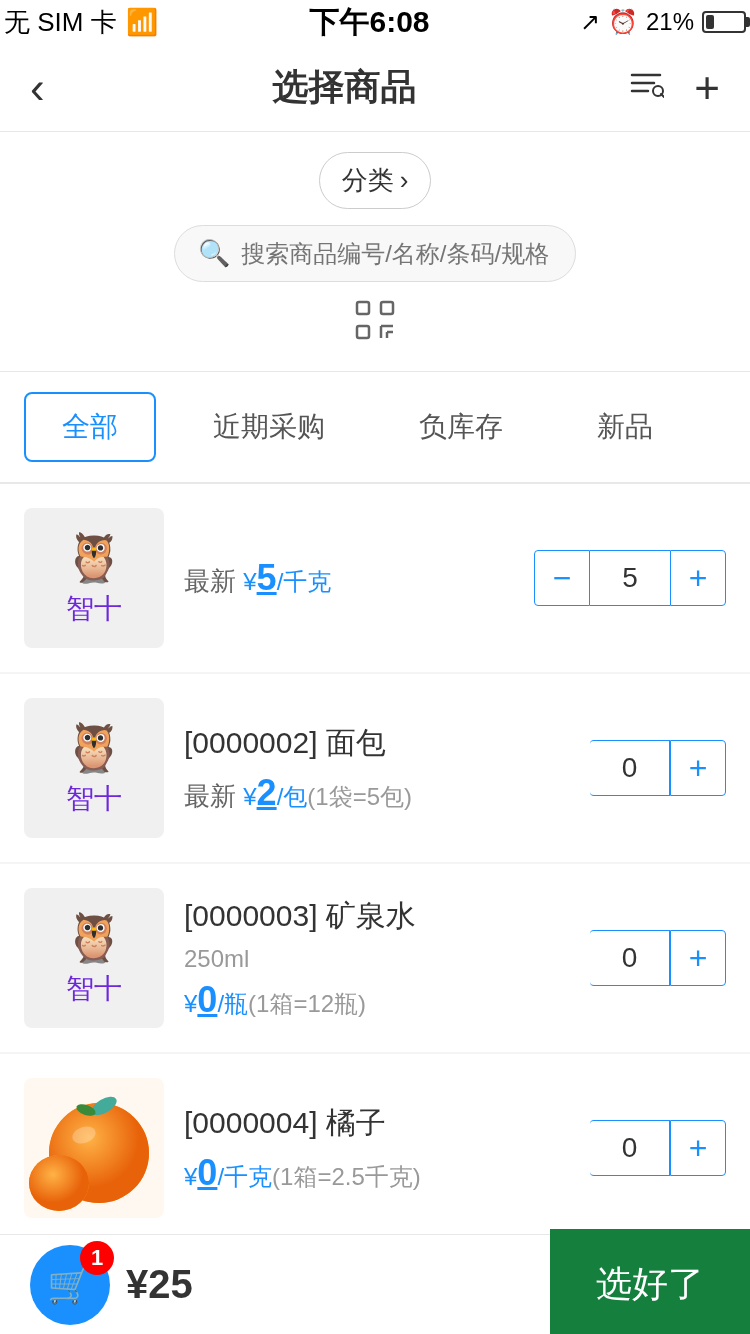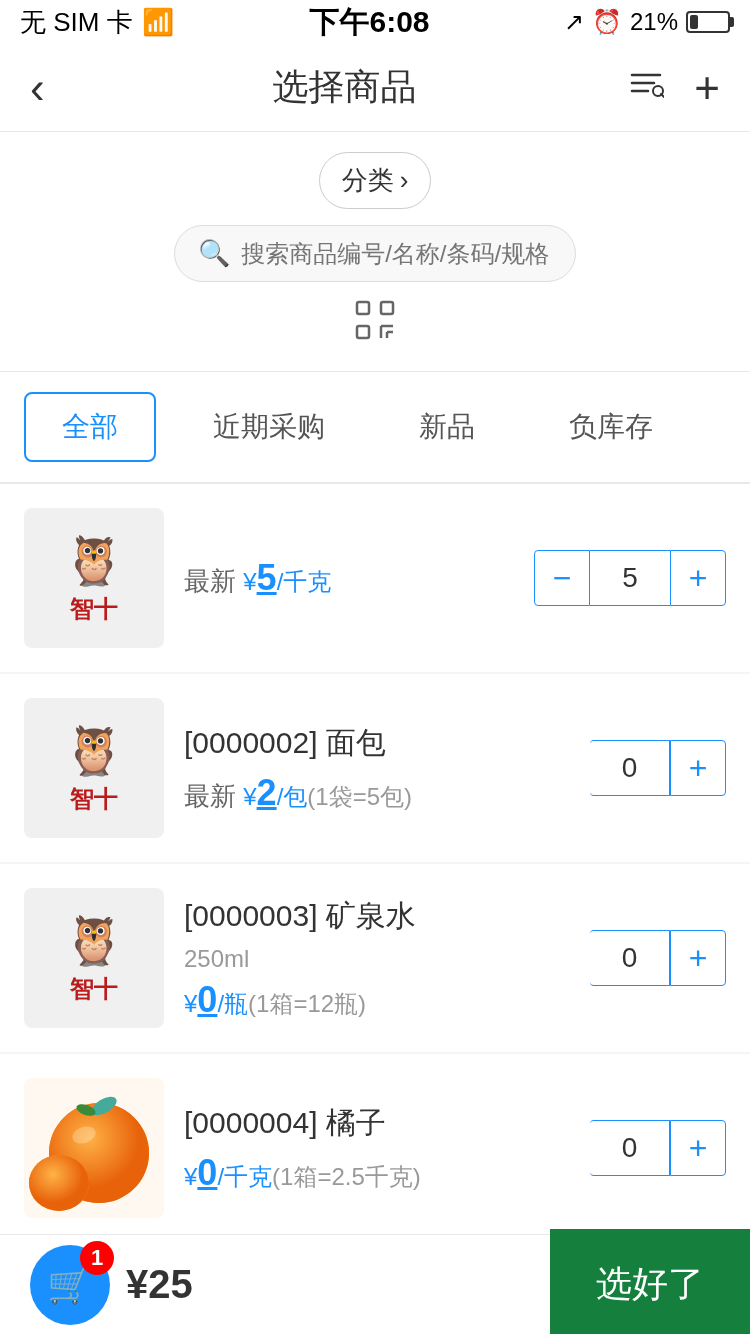--- a/index.html
+++ b/index.html
@@ -13,21 +13,21 @@
       font-size: 28px;
     }
 
     
     .status-bar {
       background: #fff;
       height: 44px;
       display: flex;
       align-items: center;
       justify-content: space-between;
-      padding: 0 20px;
+      padding: 0 4px;
       font-size: 26px;
       font-weight: 500;
     }
     .status-left { display: flex; align-items: center; gap: 10px; }
     .status-center { font-size: 30px; font-weight: 600; }
     .status-right { display: flex; align-items: center; gap: 8px; font-size: 24px; }
     .battery-icon {
       width: 44px; height: 22px;
       border: 2px solid #333;
       border-radius: 4px;
@@ -59,21 +59,21 @@
       background: #fff;
       height: 88px;
       display: flex;
       align-items: center;
       justify-content: space-between;
       padding: 0 30px;
       border-bottom: 1px solid #e8e8e8;
     }
     .nav-title {
       font-size: 36px;
-      font-weight: 400;
+      font-weight: 700;
       color: #333;
       margin-left: 16px;
     }
     .nav-left, .nav-right {
       display: flex;
       align-items: center;
       gap: 30px;
     }
     .nav-icon {
       font-size: 36px;
@@ -178,23 +178,22 @@
     }
     .product-image.placeholder {
       flex-direction: column;
       gap: 4px;
     }
     .owl-icon {
       font-size: 48px;
       color: #bbb;
     }
     .owl-text {
-      font-size: 24px;
-      color: #b91c1c;
-      font-weight: bold;
+      font-size: 28px;
+      color: #6d28d9;
     }
 
     .product-info {
       flex: 1;
       min-width: 0;
     }
     .product-name {
       font-size: 30px;
       color: #333;
       font-weight: 500;
@@ -407,22 +406,22 @@
       <line x1="34" y1="34" x2="40" y2="34" stroke="#666" stroke-width="2.5"></line>
       <line x1="34" y1="34" x2="34" y2="40" stroke="#666" stroke-width="2.5"></line>
       <line x1="40" y1="40" x2="40" y2="40" stroke="#666" stroke-width="3"></line>
     </svg>
   </span>
 </div>
 
 <div class="tab-bar">
   <button class="tab-item active">全部</button>
   <button class="tab-item">近期采购</button>
+  <button class="tab-item">负库存</button>
   <button class="tab-item">新品</button>
-  <button class="tab-item">负库存</button>
 </div>
 
 <div class="product-list">
 
   <div class="product-item">
     <div class="product-image placeholder">
       <span class="owl-icon">🦉</span>
       <span class="owl-text">智十</span>
     </div>
     <div class="product-info">

